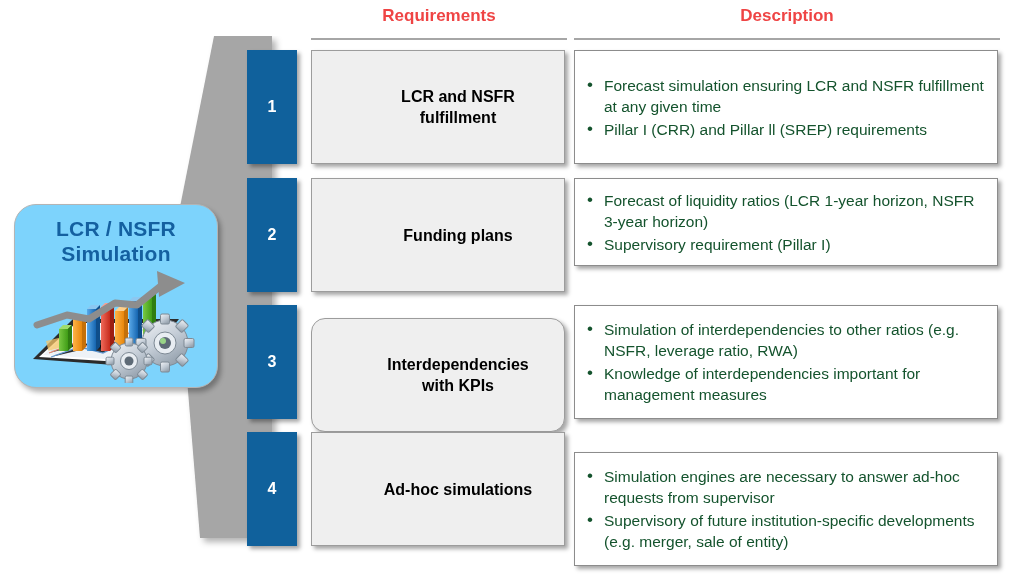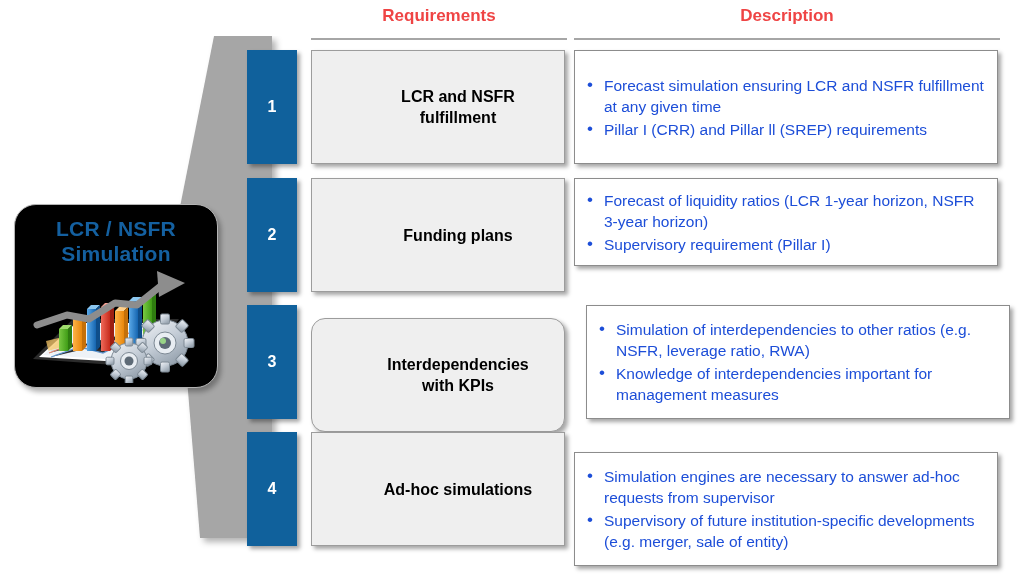--- a/index.html
+++ b/index.html
@@ -29,21 +29,21 @@
 
   
   #funnel{
     position:absolute;left:160px;top:36px;width:140px;height:520px;
   }
   #funnel svg{display:block;}
 
   
   #logo-card{
     position:absolute;left:14px;top:204px;width:202px;height:182px;
-    background:#000000;
+    background:#7dd3fc;
     border:1px solid #b4b4b4;
     border-radius:22px;
     box-shadow:3px 4px 5px rgba(0,0,0,.30);
     overflow:hidden;
   }
   #logo-title{
     position:absolute;left:0;right:0;top:11px;
     text-align:center;
     color:#1460a0;
     font-weight:bold;
@@ -83,21 +83,21 @@
     box-shadow:3px 3px 4px rgba(0,0,0,.35);
     box-sizing:border-box;
     display:flex;flex-direction:column;justify-content:center;
     padding:4px 10px 4px 8px;
   }
   .desc-box ul{margin:0;padding:0;list-style:none;}
   .desc-box li{
     position:relative;
     font-size:15.5px;
     line-height:21px;
-    color:#1d4ed8;
+    color:#14532d;
     padding-left:21px;
     margin:2px 0;
   }
   .desc-box li:before{
     content:"\2022";
     position:absolute;left:4px;top:-1px;
     font-size:17px;line-height:21px;
   }
 </style>
 </head>
@@ -306,21 +306,21 @@
   <div class="row">
     <div class="num-box" style="top:305px;height:114px;">
       <span>3</span>
     </div>
     <div class="req-box" style="top:318px;height:114px;border-radius:14px;">
       <div>
         <div>Interdependencies</div>
         <div>with KPIs</div>
       </div>
     </div>
-    <div class="desc-box" style="top:305px;height:114px;margin-left:12px;">
+    <div class="desc-box" style="top:305px;height:114px;">
       <ul>
         <li>Simulation of interdependencies to other ratios (e.g. NSFR, leverage ratio, RWA)</li>
         <li>Knowledge of interdependencies important for management measures</li>
       </ul>
     </div>
   </div>
 
   <div class="row">
     <div class="num-box" style="top:432px;height:114px;">
       <span>4</span>

